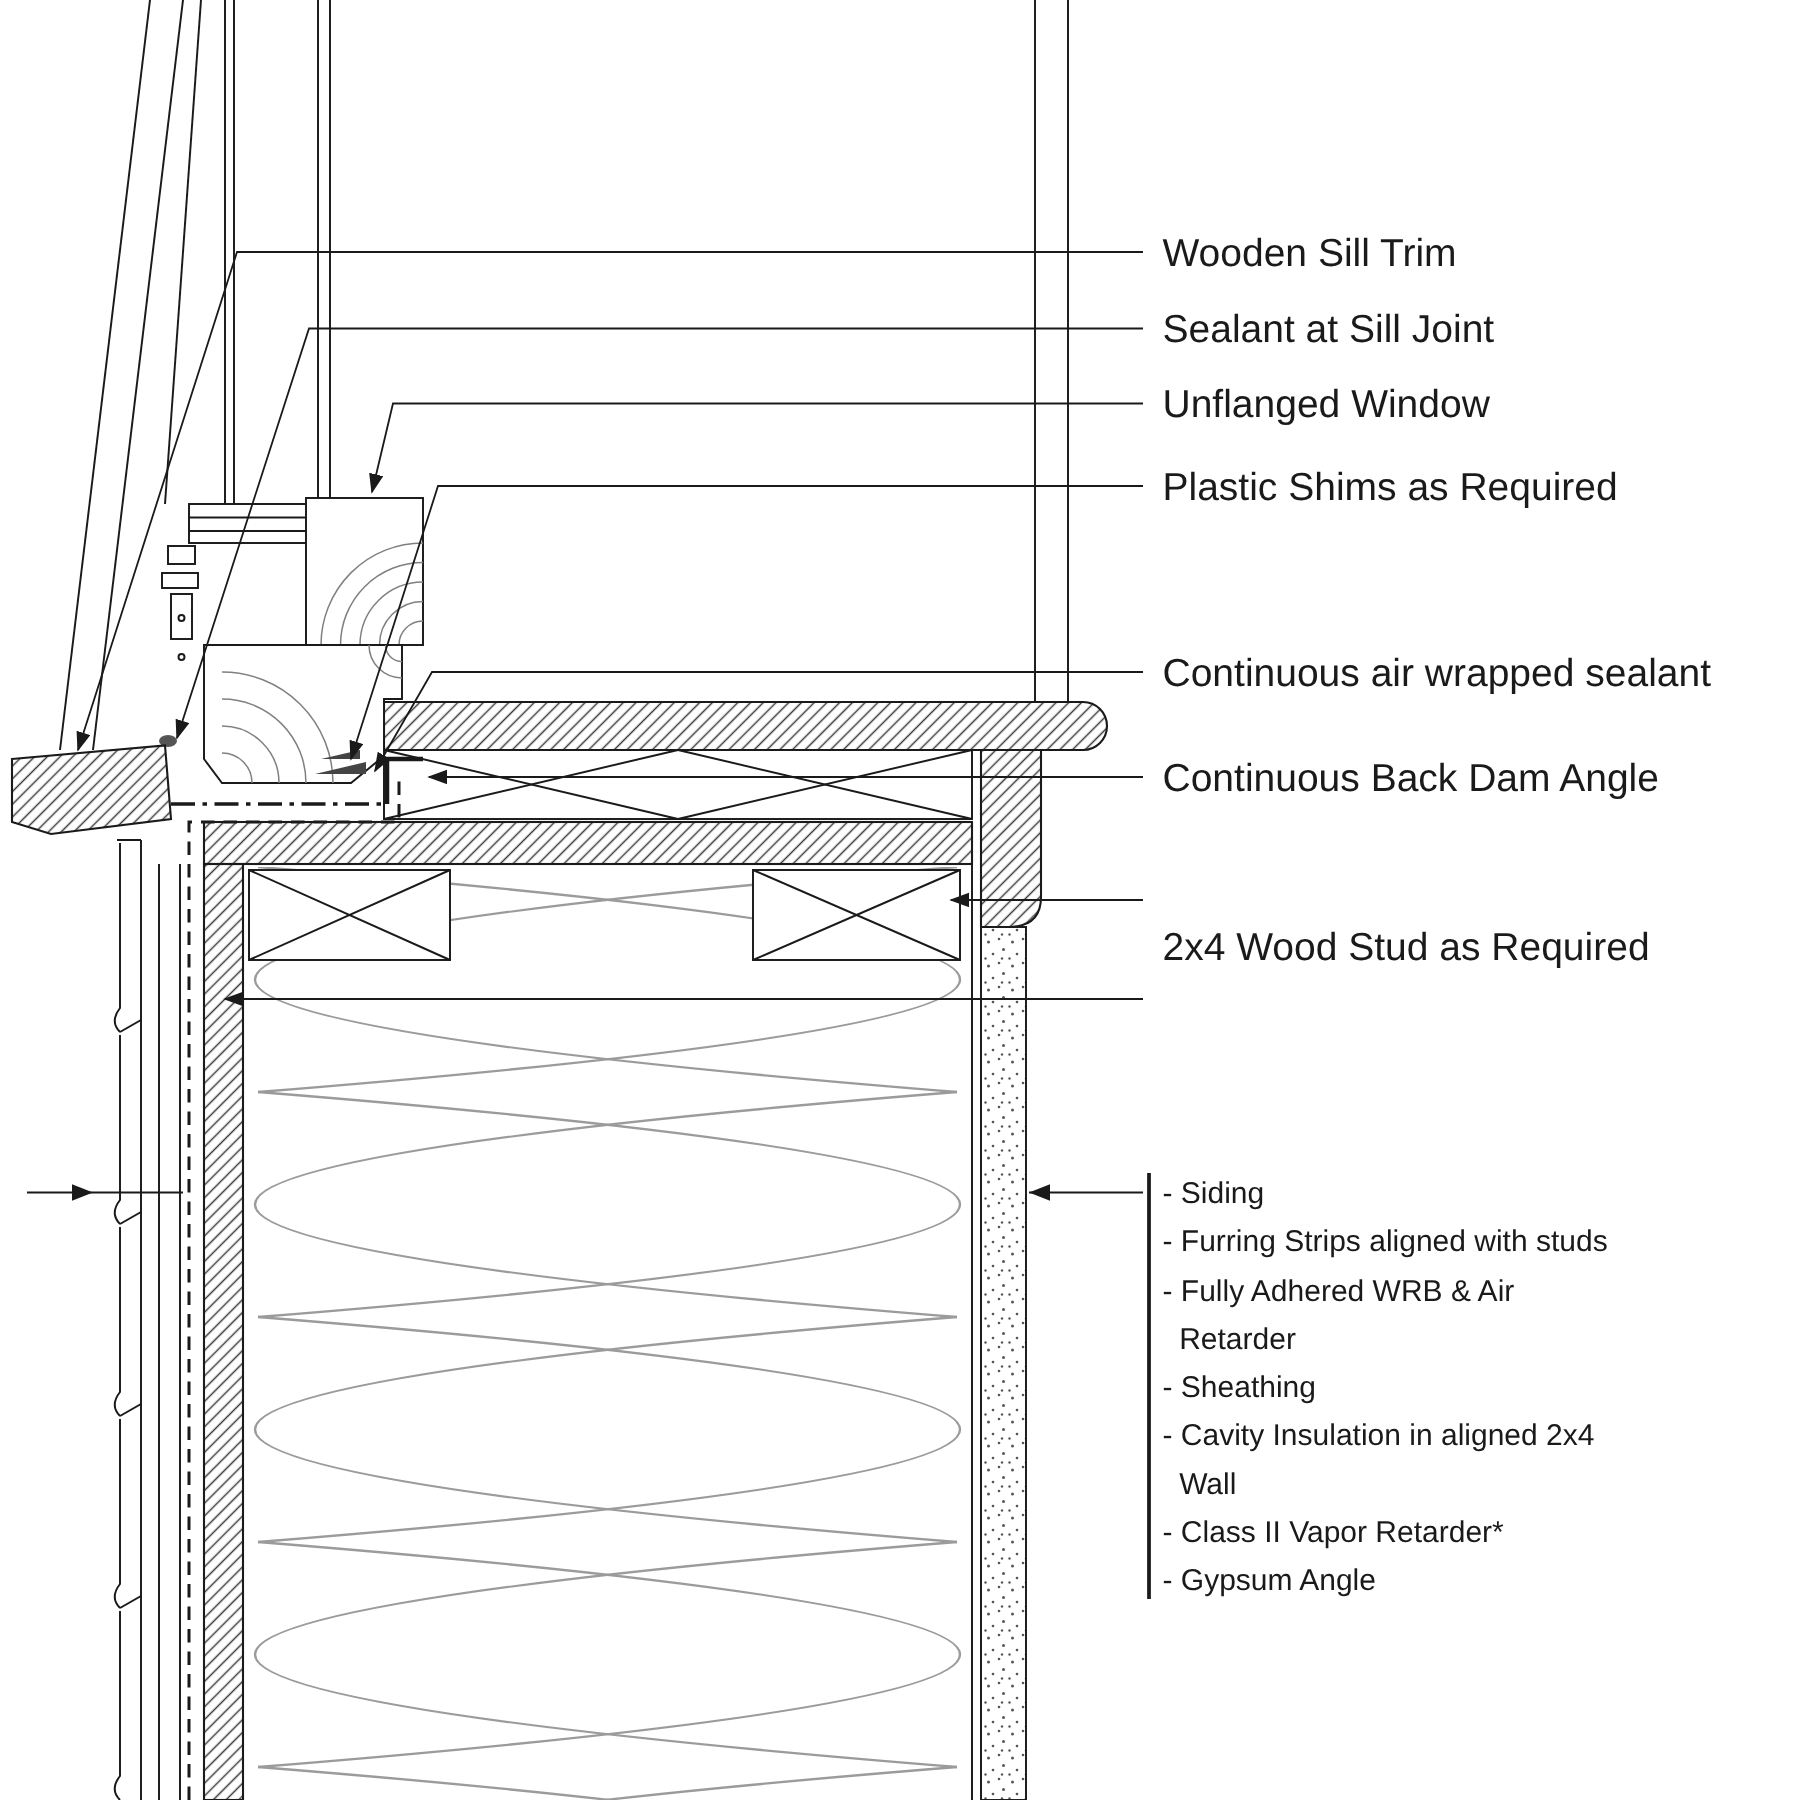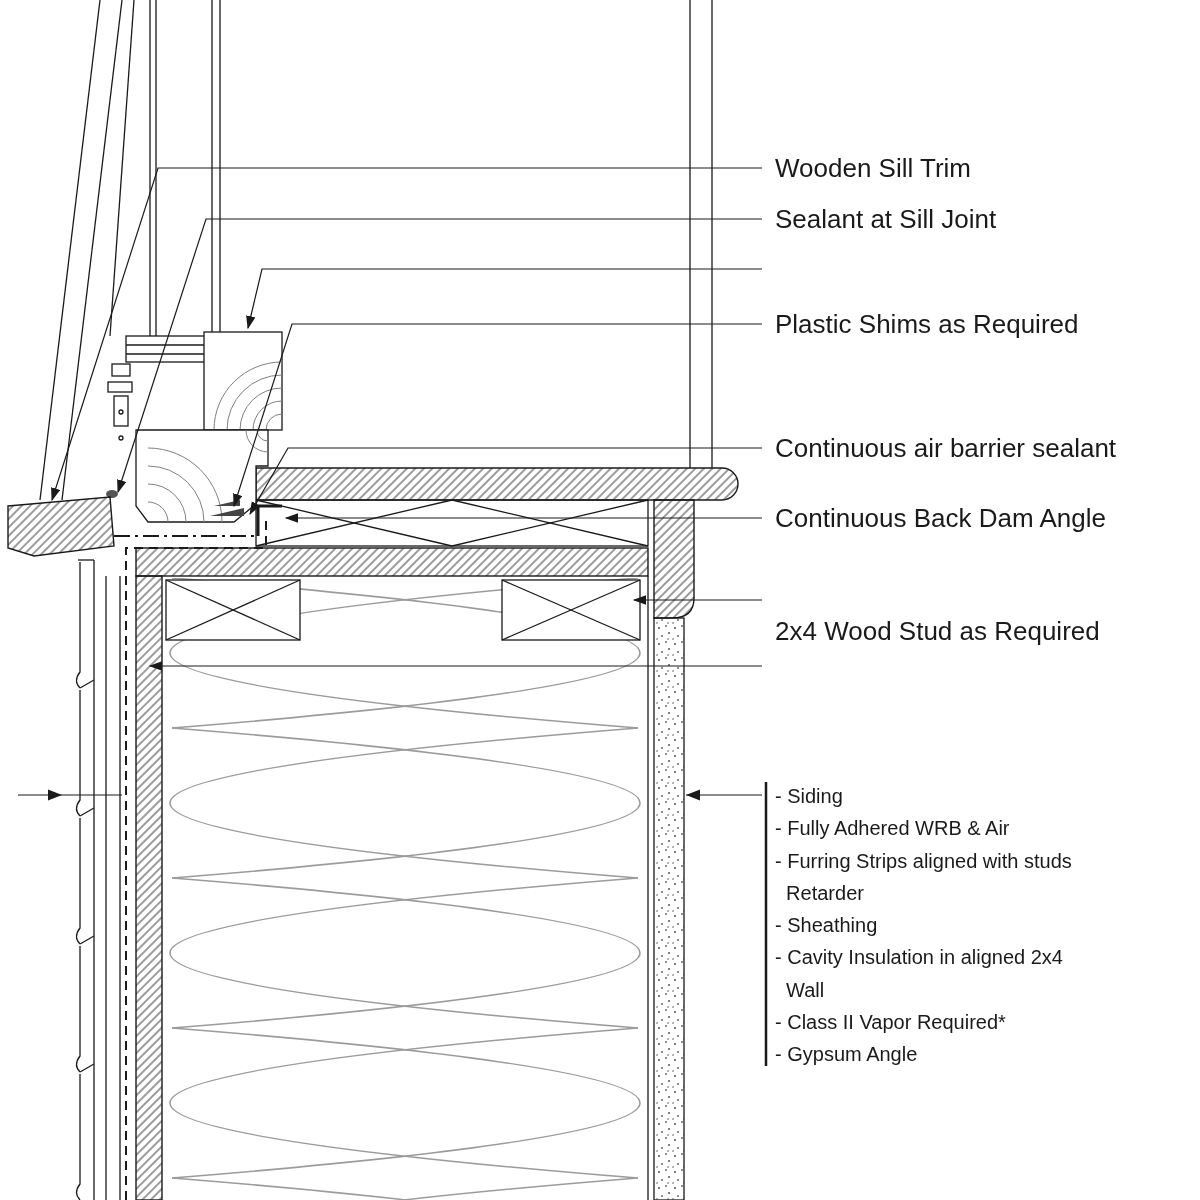--- a/index.html
+++ b/index.html
@@ -202,30 +202,31 @@
       <line class="leader-plain" x1="18" y1="795" x2="122" y2="795"></line>
       <polygon fill="#1a1a1a" points="62,795 48,789.5 48,800.5"></polygon>
       <line class="leader-plain" x1="686" y1="795" x2="762" y2="795"></line>
       <polygon fill="#1a1a1a" points="686,795 700,789.5 700,800.5"></polygon>
       <line class="bar" x1="766" y1="782" x2="766" y2="1066"></line>
     </g>
   </svg>
 
   <div class="lbl" style="top:153px">Wooden Sill Trim</div>
   <div class="lbl" style="top:204px">Sealant at Sill Joint</div>
+  <div class="lbl" style="top:254px">Unflanged Window</div>
   <div class="lbl" style="top:309px">Plastic Shims as Required</div>
-  <div class="lbl" style="top:433px">Continuous air barrier sealant</div>
+  <div class="lbl" style="top:433px">Continuous air wrapped sealant</div>
   <div class="lbl" style="top:503px">Continuous Back Dam Angle</div>
   <div class="lbl" style="top:616px">2x4 Wood Stud as Required</div>
 
   <div class="legend">
     <div class="line">- Siding</div>
+    <div class="line">- Furring Strips aligned with studs</div>
     <div class="line">- Fully Adhered WRB &amp; Air</div>
-    <div class="line">- Furring Strips aligned with studs</div>
     <div class="line">  Retarder</div>
     <div class="line">- Sheathing</div>
     <div class="line">- Cavity Insulation in aligned 2x4</div>
     <div class="line">  Wall</div>
-    <div class="line">- Class II Vapor Required*</div>
+    <div class="line">- Class II Vapor Retarder*</div>
     <div class="line">- Gypsum Angle</div>
   </div>
 
 </div>
 
 </body></html>

